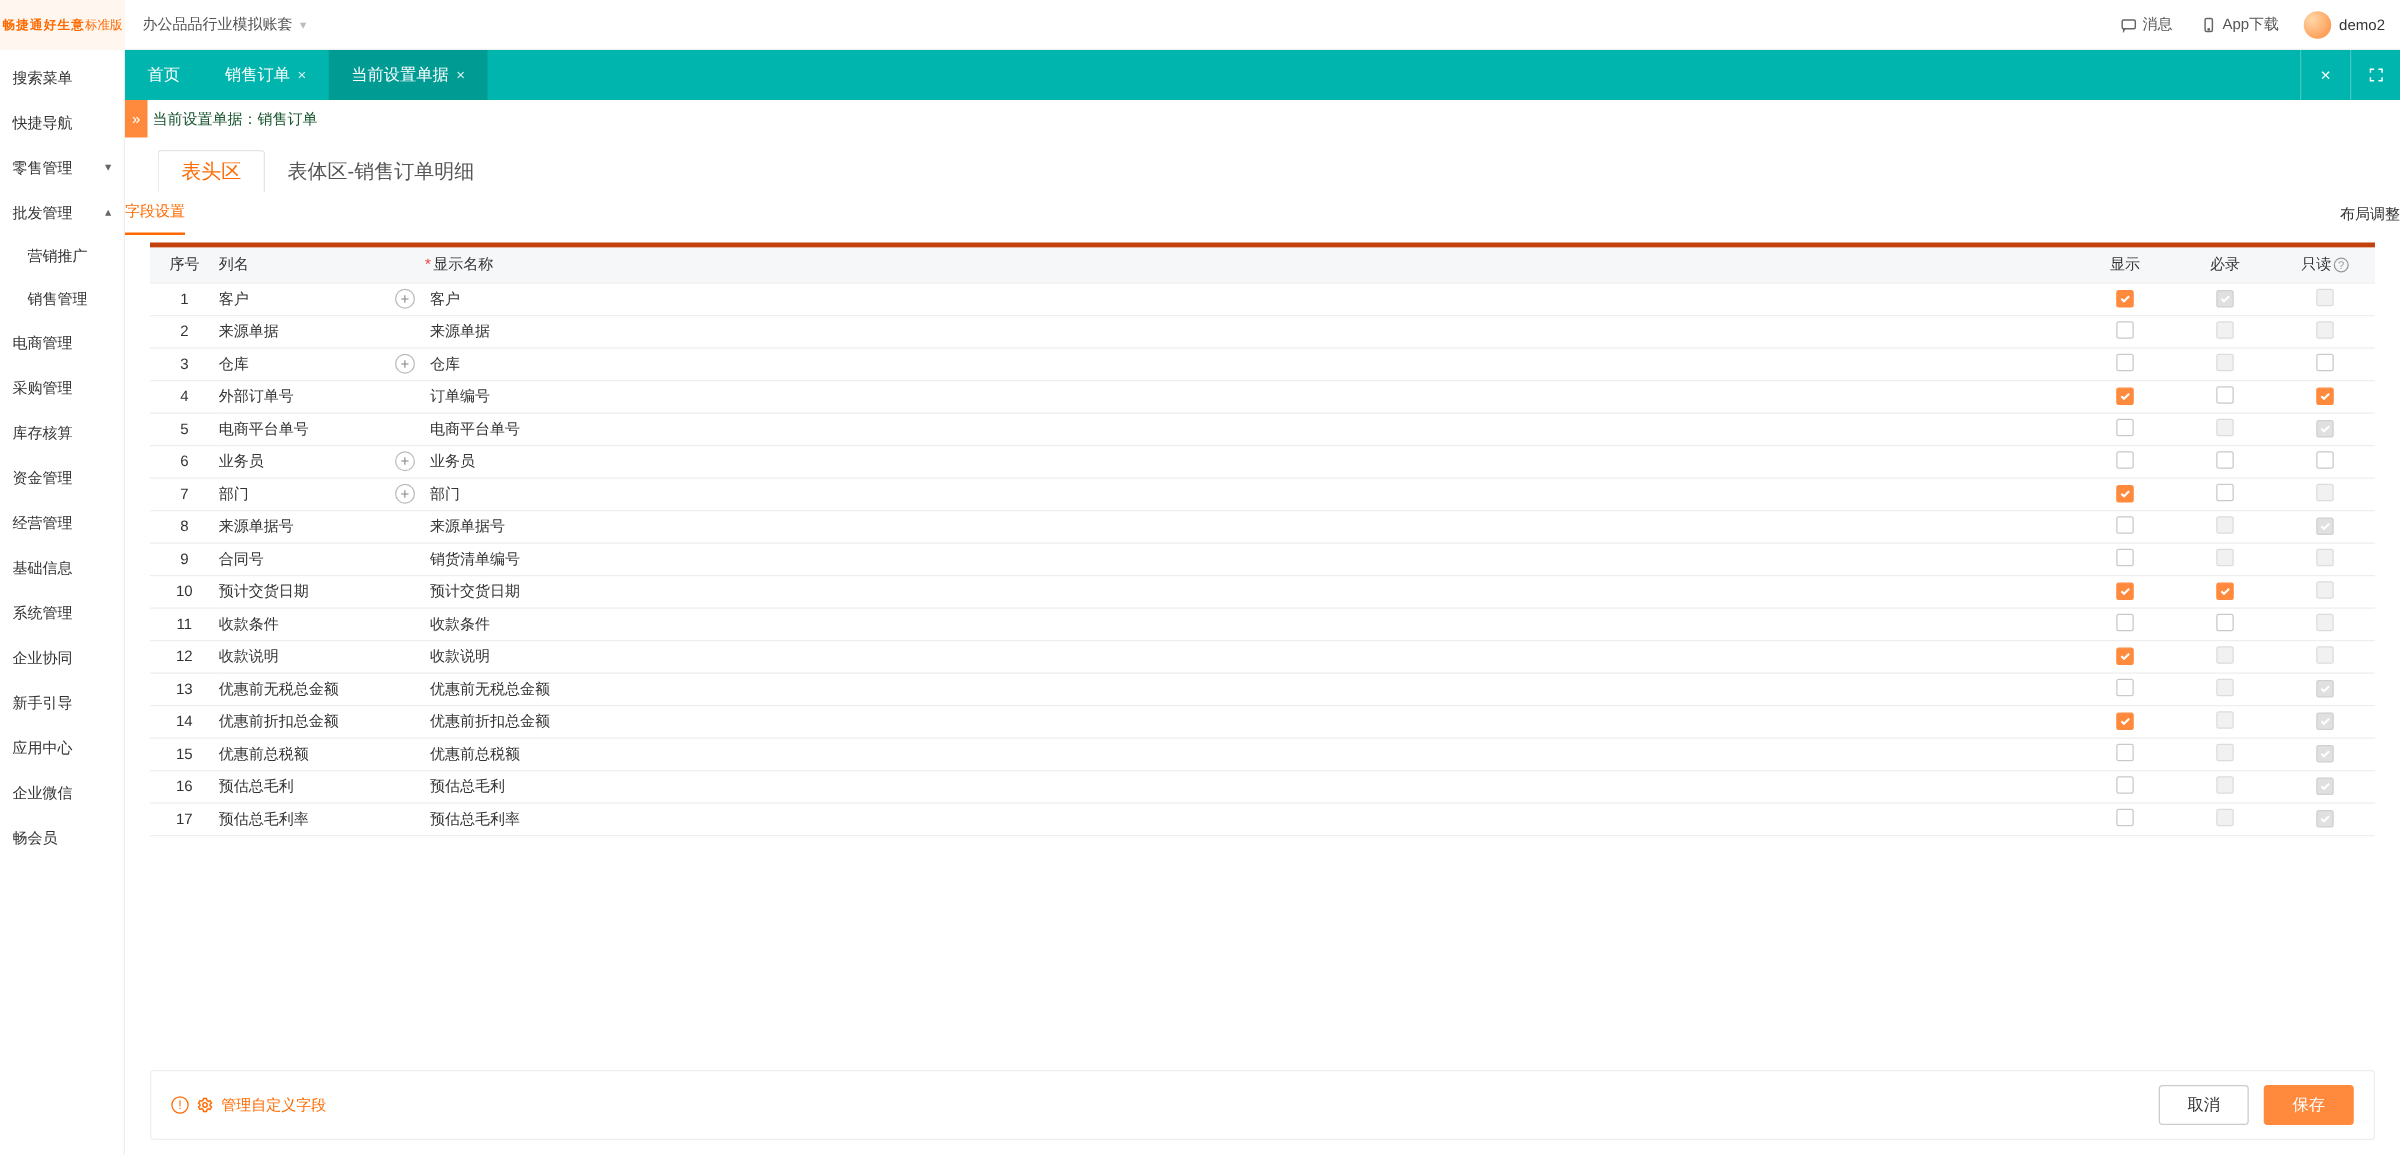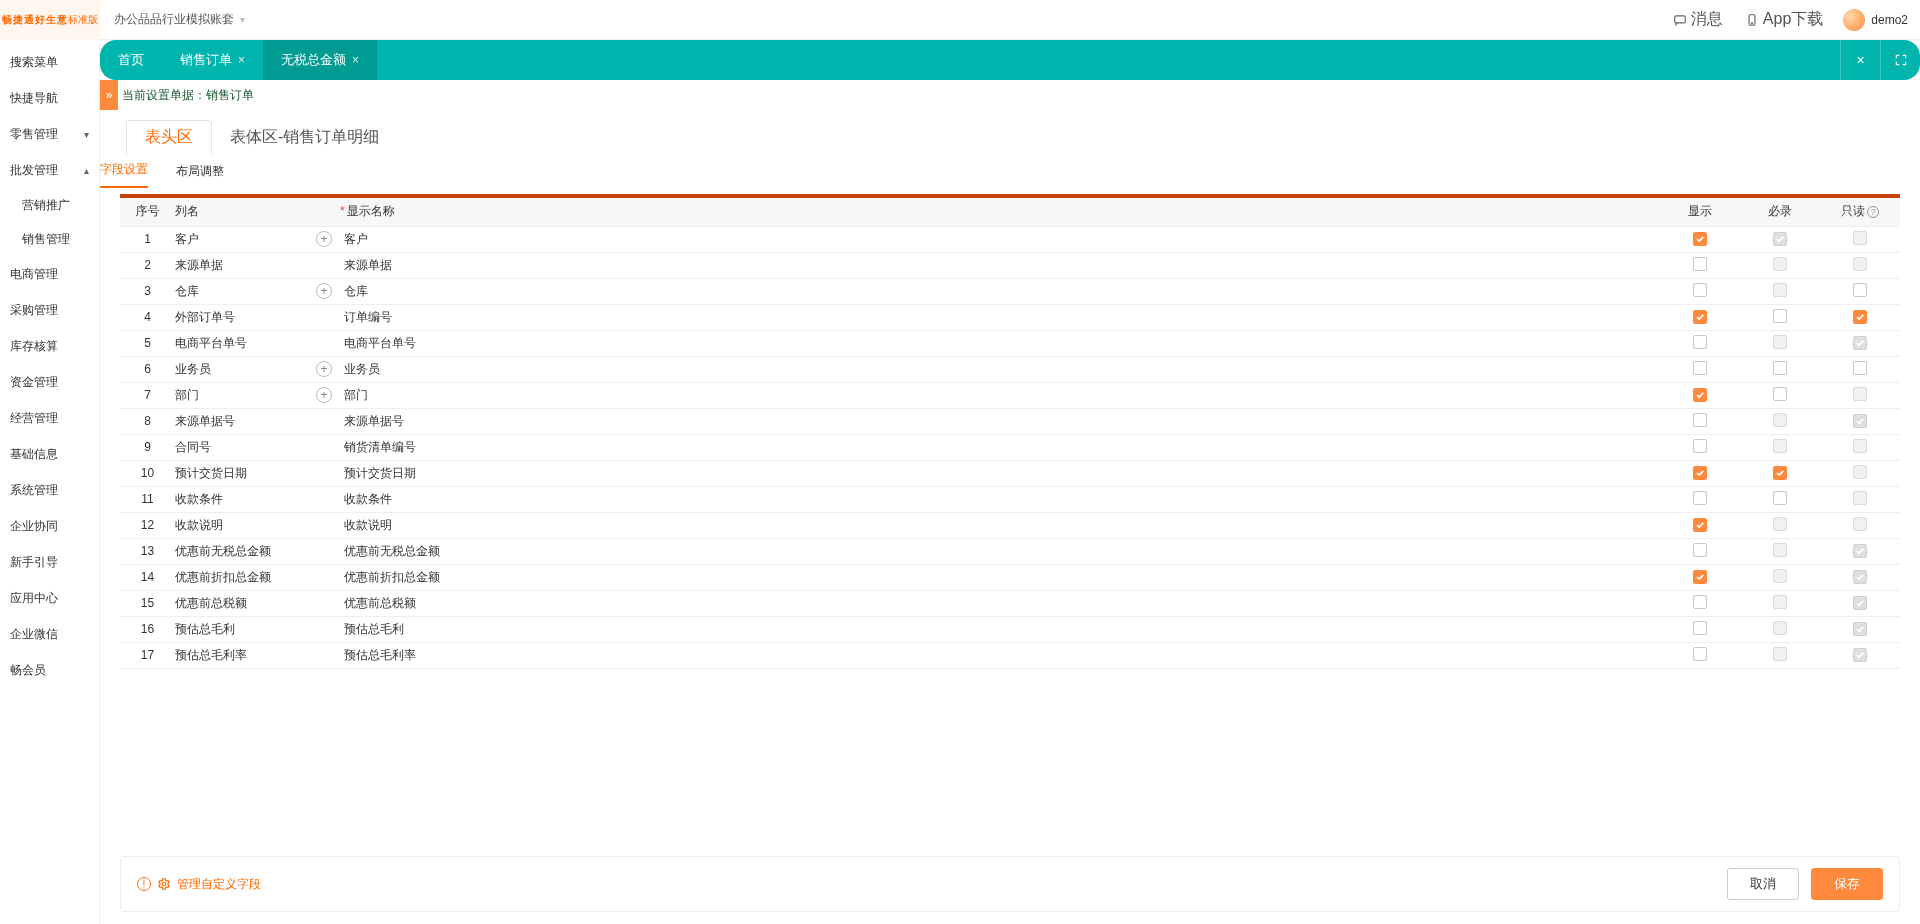--- a/index.html
+++ b/index.html
@@ -7,56 +7,56 @@
   body { display: flex; flex-direction: column; }
 
   
   .top-header { height: 40px; display: flex; align-items: center; border-bottom: 1px solid #eee; padding: 0 12px 0 0; }
   .logo-box { width: 100px; height: 40px; display: flex; flex-direction: row; align-items: center; justify-content: center; background: #fff6ef; }
   .logo-text { color: #ff6a00; font-weight: bold; font-size: 10px; letter-spacing: 1px; }
   .logo-sub { color: #ff6a00; font-size: 10px; }
   .account-select { margin-left: 14px; color: #555; font-size: 12px; display:flex; align-items:center; gap:6px; cursor:pointer; }
   .account-select .chev { color:#bbb; font-size:10px; }
   .top-spacer { flex: 1; }
-  .top-item { display: flex; align-items: center; gap: 4px; margin-left: 22px; color: #555; cursor: pointer; font-size:16px; }
+  .top-item { display: flex; align-items: center; gap: 4px; margin-left: 22px; color: #555; cursor: pointer; font-size:12px; }
   .top-item svg { width: 14px; height: 14px; }
   .avatar { width: 22px; height: 22px; border-radius: 50%; background: radial-gradient(circle at 30% 30%, #ffd8a8, #ff8a3d); margin-left: 20px; }
   .user-name { margin-left: 6px; color:#333; }
 
   
   .main { flex: 1; display: flex; min-height: 0; }
   .sidebar { width: 100px; border-right: 1px solid #eee; overflow-y: auto; padding-top: 4px; }
   .side-item { height: 36px; display: flex; align-items: center; padding: 0 10px; color: #333; cursor: pointer; white-space: nowrap; }
   .side-item.has-arrow { justify-content: space-between; }
   .side-item .arrow { font-size: 10px; color: #666; }
   .side-sub { padding-left: 22px; height: 34px; display:flex; align-items:center; color:#333; cursor:pointer; }
 
   .workspace { flex: 1; display: flex; flex-direction: column; min-width: 0; }
 
   
-  .tabbar { height: 40px; background: #00b5ad; color: #fff; display: flex; align-items: stretch; border-radius: 16px; }
+  .tabbar { height: 40px; background: #00b5ad; color: #fff; display: flex; align-items: stretch; }
   .tab { padding: 0 18px; display: flex; align-items: center; gap: 6px; cursor: pointer; font-size: 13px; }
   .tab.active { background: #009c94; }
   .tab .close { font-size: 12px; opacity: .85; }
   .tabbar-spacer { flex: 1; }
   .tabbar-icon { width: 40px; display:flex; align-items:center; justify-content:center; cursor:pointer; font-size:14px; }
   .tabbar-icon.border-left { border-left: 1px solid rgba(255,255,255,.25); }
 
   
   .content { flex:1; display:flex; flex-direction:column; min-height:0; padding: 0 0 0 0; }
   .context-line { display:flex; align-items:center; height: 30px; }
   .context-badge { width: 18px; height: 30px; background:#ff8a3d; color:#fff; display:flex; align-items:center; justify-content:center; font-size:12px; }
   .context-text { margin-left: 4px; color:#14532d;font-family:Liberation Serif, serif; }
 
   .section-tabs { display:flex; align-items:flex-end; height: 40px; padding-left: 26px; margin-top: 4px; }
   .stab { height: 34px; padding: 0 18px; display:flex; align-items:center; border:1px solid #e5e5e5; border-bottom:none; background:#fff; color:#333; cursor:pointer; font-size:16px; border-radius: 3px 3px 0 0; margin-right:-1px; }
   .stab.inactive { background:#fff; color:#555; border-color: transparent; }
   .stab.active { color:#ff6a00; border-color:#e5e5e5; position:relative; z-index:2; }
 
-  .mode-tabs { display:flex; justify-content:flex-start; gap:28px; height: 34px; align-items:flex-end; }
+  .mode-tabs { display:flex; justify-content:space-between; gap:28px; height: 34px; align-items:flex-end; }
   .mtab { padding-bottom: 8px; color:#333; cursor:pointer; }
   .mtab.active { color:#ff6a00; border-bottom: 2px solid #ff6a00; }
 
   
   .table-wrap { flex:1; overflow:auto; margin: 6px 20px 0 20px; border-top:4px solid #c2410c; position:relative; }
   table { width: 100%; border-collapse: collapse; table-layout: fixed; }
   th, td { border-bottom: 1px solid #eee; height: 26px; font-size: 12px; color:#333; padding: 0; }
   thead th { background:#f6f7f8; color:#333; font-weight:normal; height:28px; }
   col.idx { width: 55px; }
   col.name { width: 165px; }
@@ -182,21 +182,21 @@
   <div class="workspace">
     <div class="tabbar" id="tabbar">
         <div class="tab">
           <span>首页</span>
         </div>
         <div class="tab">
           <span>销售订单</span>
           <span class="close">×</span>
         </div>
         <div class="tab active">
-          <span>无税总金额</span>
+          <span>当前设置单据</span>
           <span class="close">×</span>
         </div>
         <div class="tabbar-spacer"></div>
         <div class="tabbar-icon border-left">×</div>
         <div class="tabbar-icon border-left">
           <svg width="14" height="14" viewBox="0 0 24 24" fill="none" stroke="#fff" stroke-width="2">
             <path d="M4 9V4h5M20 9V4h-5M4 15v5h5M20 15v5h-5"></path>
           </svg>
         </div>
       </div>

